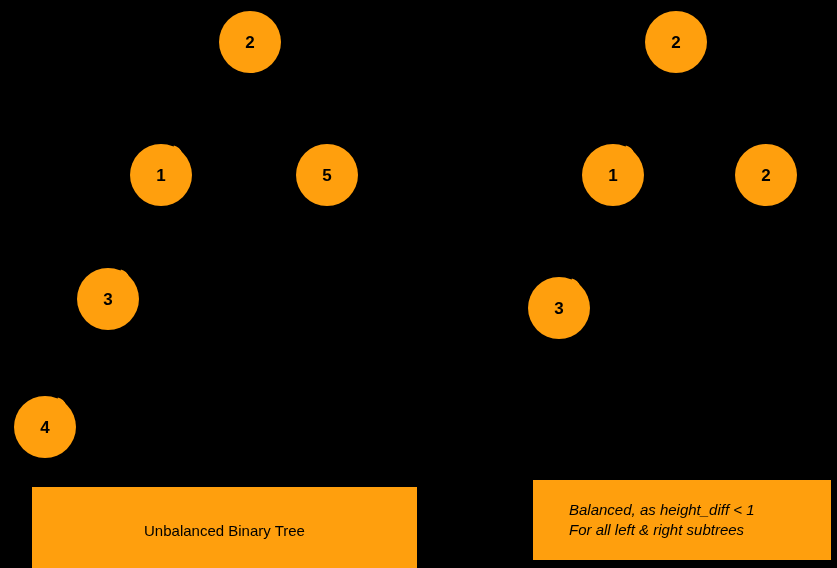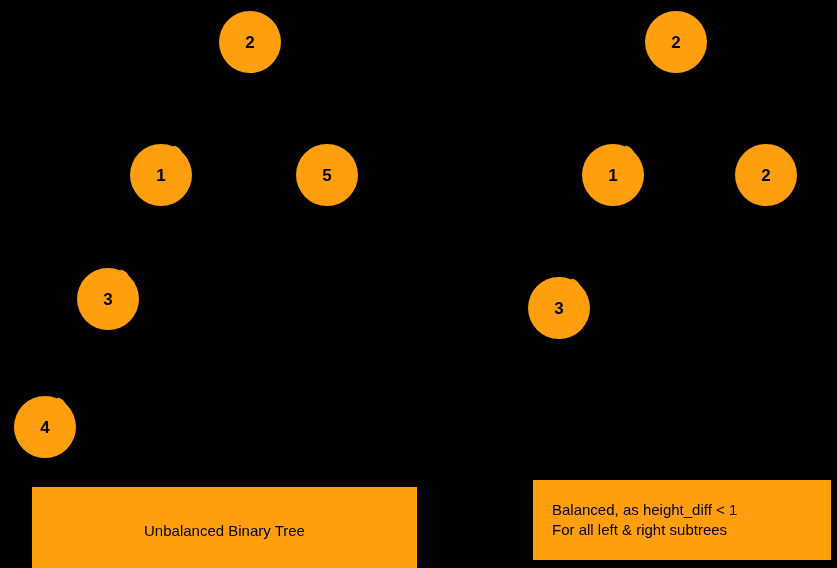--- a/index.html
+++ b/index.html
@@ -54,21 +54,22 @@
     line-height: 1.35;
     white-space: pre-line;
   }
   .label-box.center {
     justify-content: center;
     text-align: center;
   }
   .label-box.left {
     justify-content: flex-start;
     text-align: left;
-    padding-left: 19px;
+    padding-left: 36px;
+    font-style: italic;
   }
 </style>
 </head>
 <body>
 
 <div id="canvas">
 
   <div id="left-tree-layer">
       <div class="edge" style="left: 250px; top: 42px; width: 160.031px; transform: rotate(123.789deg) translateY(-50%);"></div>
       <div class="edge" style="left: 250px; top: 42px; width: 153.681px; transform: rotate(59.9314deg) translateY(-50%);"></div>

